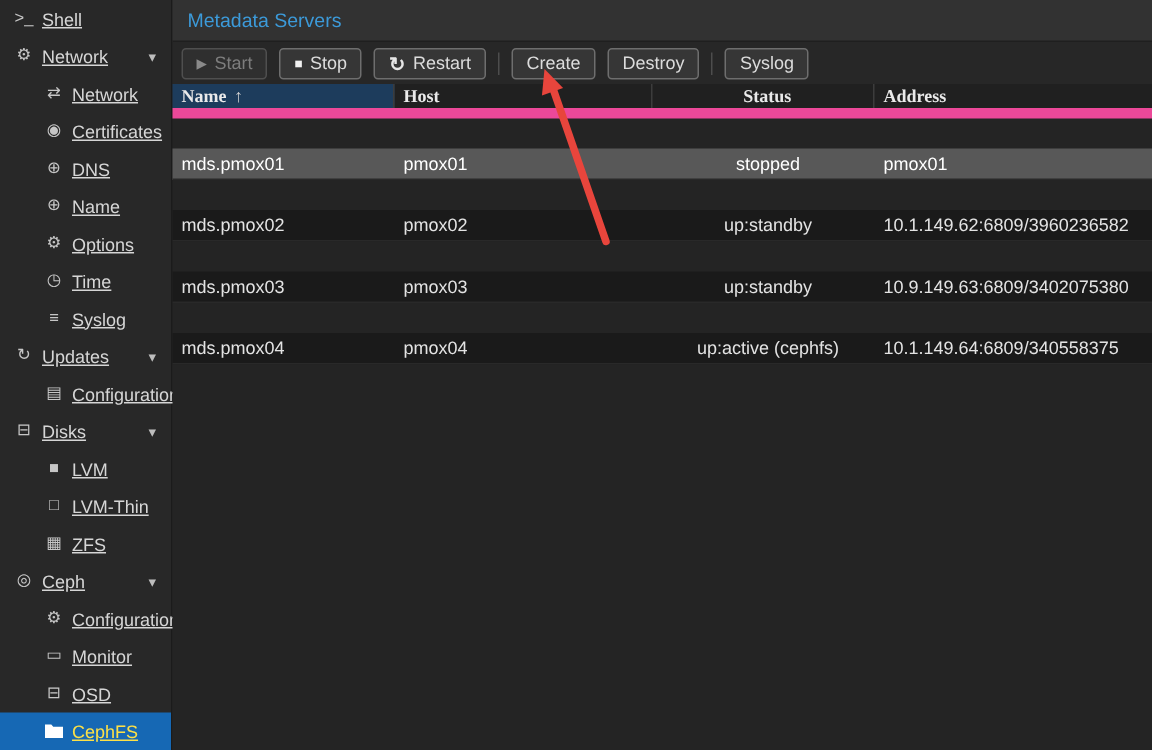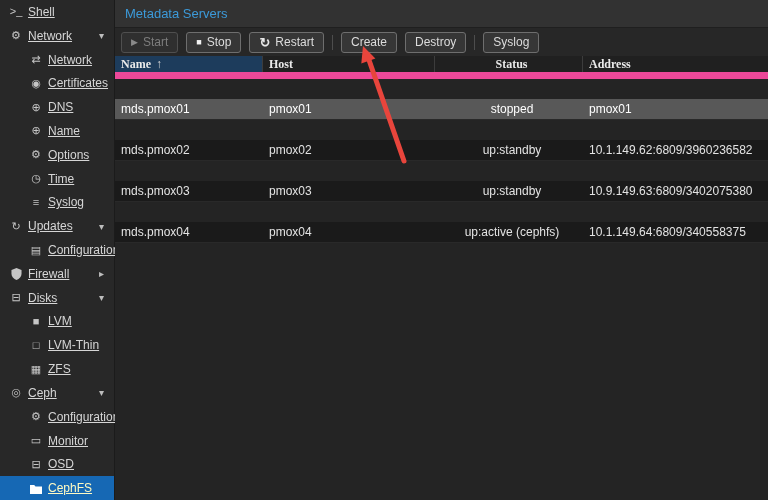--- a/index.html
+++ b/index.html
@@ -42,21 +42,21 @@
     line-height: 1;
   }
   .sicon svg { display: inline-block; vertical-align: middle; }
   .slabel { margin-left: 3px; text-decoration: underline; }
   .caret {
     margin-left: auto;
     margin-right: 10px;
     color: #bdbdbd;
     font-size: 10px;
   }
-  .sitem.selected { background: #1668b4; color: #fef9c3; }
+  .sitem.selected { background: #1668b4; color: #fde047; }
   .sitem.selected .sicon { color: #ffffff; }
 
   
   .main { flex: 1; display: flex; flex-direction: column; min-width: 0; }
 
   .titlebar {
     height: 28px;
     flex: none;
     background: #323232;
     border-bottom: 1px solid #1f1f1f;
@@ -207,29 +207,20 @@
     <span class="sicon">↻</span>
     <span class="slabel">Updates</span>
     <span class="caret">▾</span>
   </div>
 
   <div class="sitem lvl2">
     <span class="sicon">▤</span>
     <span class="slabel">Configuration</span>
   </div>
 
-  <div class="sitem lvl1">
-    <span class="sicon">
-      <svg width="11" height="12" viewBox="0 0 12 13">
-          <path d="M6 0L11.5 2v4.2c0 3.2-2.3 5.6-5.5 6.8C2.8 11.8.5 9.4.5 6.2V2z" fill="currentColor"></path>
-        </svg>
-    </span>
-    <span class="slabel">Firewall</span>
-    <span class="caret">▸</span>
-  </div>
 
   <div class="sitem lvl1">
     <span class="sicon">⊟</span>
     <span class="slabel">Disks</span>
     <span class="caret">▾</span>
   </div>
 
   <div class="sitem lvl2">
     <span class="sicon">■</span>
     <span class="slabel">LVM</span>

